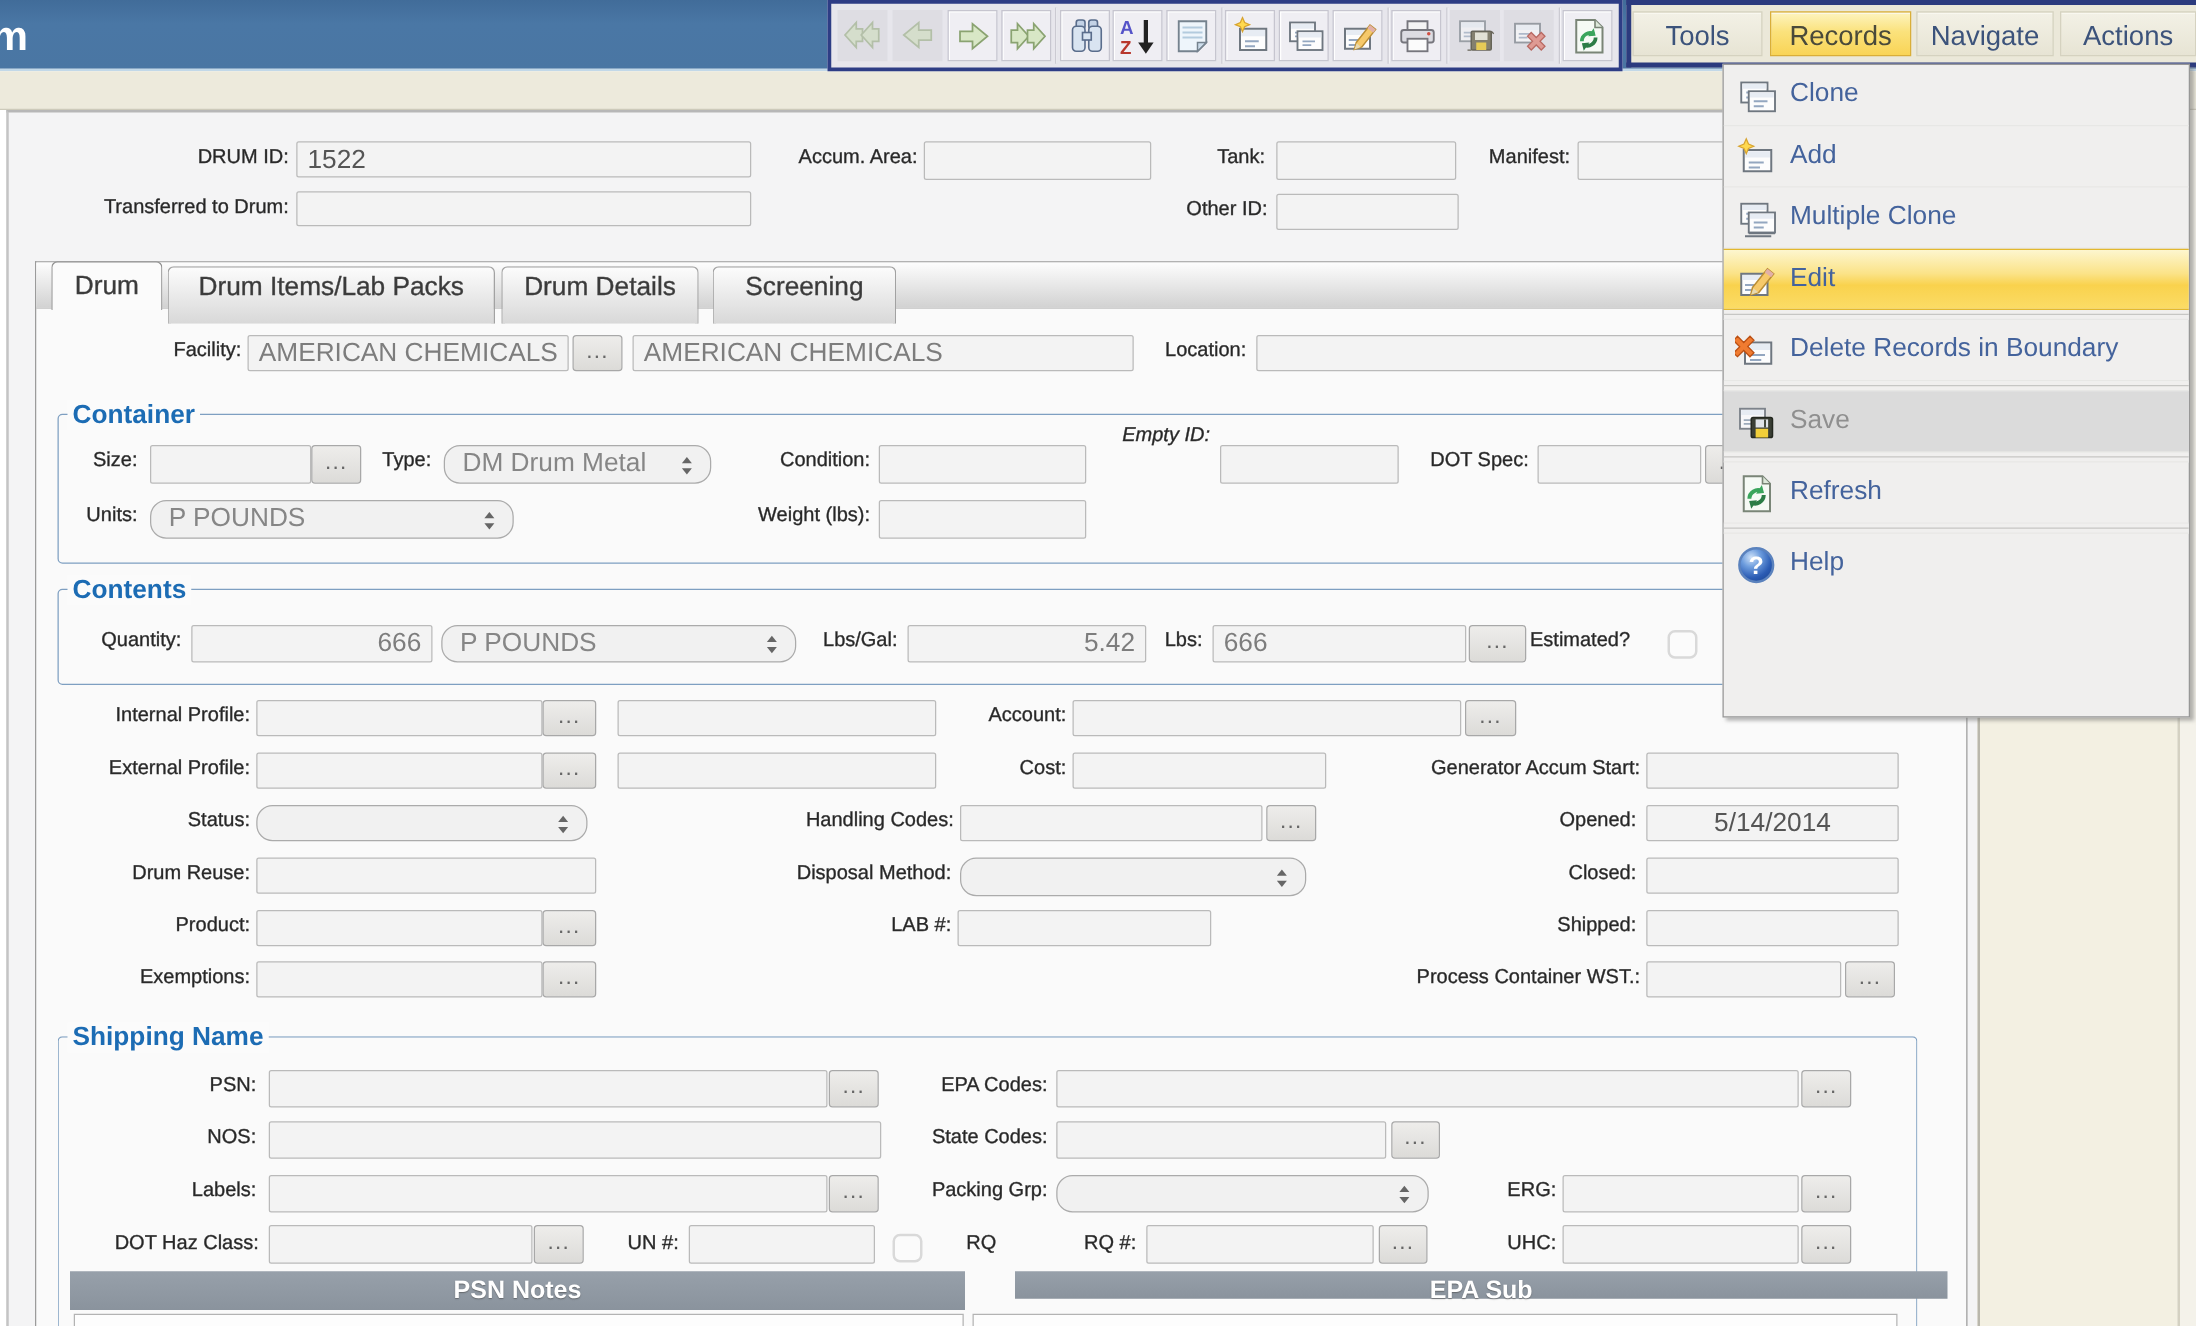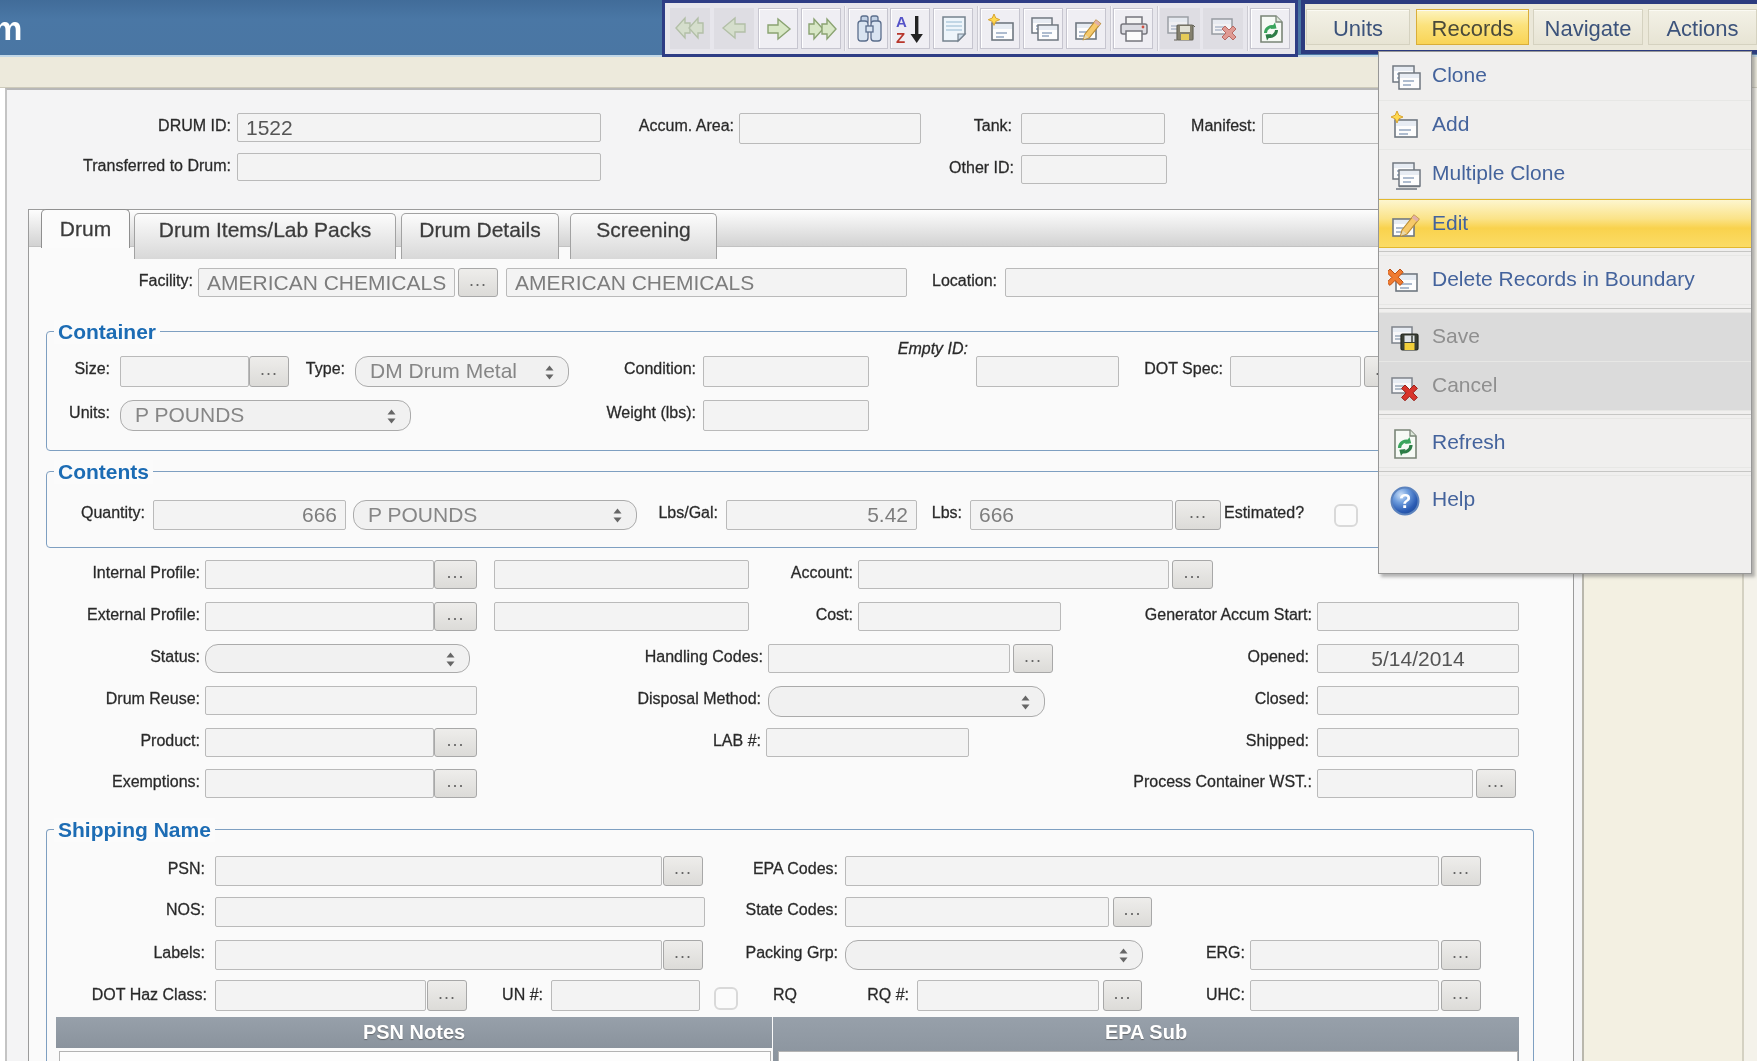--- a/index.html
+++ b/index.html
@@ -257,21 +257,21 @@
 <div class="cb" style="left:714px; top:987px;"></div>
 <div class="lbl" style="left:773px; top:986px;">RQ</div>
 <div class="lbl" style="right:848px; top:986px;">RQ #:</div>
 <div class="fld" style="left:917px; top:980px; width:182px; height:31px;"></div>
 <div class="dots" style="left:1103px; top:980px; width:39px; height:31px; line-height:24px;">...</div>
 <div class="lbl" style="right:512px; top:986px;">UHC:</div>
 <div class="fld" style="left:1250px; top:980px; width:189px; height:31px;"></div>
 <div class="dots" style="left:1441px; top:980px; width:40px; height:31px; line-height:24px;">...</div>
 
 <div class="hdr" style="left:56px; top:1017px; width:716px; height:31px;">PSN Notes</div>
-<div class="hdr" style="left:773px; top:1017px; width:746px; height:45px;">EPA Sub</div>
+<div class="hdr" style="left:812px; top:1017px; width:746px; height:22px;">EPA Sub</div>
 <div class="box" style="left:59px; top:1051px; width:712px; height:40px;"></div>
 <div class="box" style="left:778px; top:1051px; width:740px; height:40px;"></div>
 
 <div class="tbtn dis" style="left:670px;">
     <svg width="32" height="32" viewBox="0 0 32 32" opacity="0.55">
       <path d="M16 11 h-5 v-5 l-9 10 9 10 v-5 h5 z" fill="#cfe0ba" stroke="#90a878" stroke-width="1.4"></path>
       <path d="M29 11 h-5 v-5 l-9 10 9 10 v-5 h5 z" fill="#cfe0ba" stroke="#90a878" stroke-width="1.4"></path>
     </svg>
   </div>
 <div class="tbtn dis" style="left:714px;">
@@ -378,21 +378,21 @@
     <svg width="32" height="32" viewBox="0 0 32 32">
       <path d="M6 3 h15 l6 6 v20 H6 z" fill="#f6faf5" stroke="#7a8577" stroke-width="1.6"></path>
       <path d="M21 3 v6 h6" fill="#dde8da" stroke="#7a8577" stroke-width="1.3"></path>
       <path d="M10.5 20 a6.5 6.5 0 0 1 9.5-5.8" fill="none" stroke="#3aa55c" stroke-width="3"></path>
       <path d="M20 9.5 l1.5 6 -6 .5 z" fill="#3aa55c"></path>
       <path d="M21.5 17 a6.5 6.5 0 0 1 -9.5 5.8" fill="none" stroke="#2c7d46" stroke-width="3"></path>
       <path d="M12 27.5 l-1.5-6 6-.5 z" fill="#2c7d46"></path>
     </svg>
   </div>
 
-<div class="mbtn" style="left:1306px; width:104px;">Units</div>
+<div class="mbtn" style="left:1306px; width:104px;">Tools</div>
 <div class="mbtn hot" style="left:1416px; width:113px;">Records</div>
 <div class="mbtn" style="left:1533px; width:110px;">Navigate</div>
 <div class="mbtn" style="left:1648px; width:109px;">Actions</div>
 
 <div class="abs" id="menu">
   <div class="mi">
       <svg width="34" height="34" viewBox="0 0 34 34">
         <rect x="5" y="6" width="21" height="16" fill="#fdfdfd" stroke="#6f7780" stroke-width="1.5"></rect>
         <rect x="6" y="7" width="19" height="4" fill="#e7ecf3"></rect>
         <path d="M9 14 h11 M9 18 h8" stroke="#94a7c0" stroke-width="1.5"></path>
@@ -449,29 +449,20 @@
       <svg width="34" height="34" viewBox="0 0 34 34">
         <rect x="4" y="6" width="20" height="16" fill="#f7f7f9" stroke="#7d838b" stroke-width="1.5"></rect>
         <rect x="5" y="7" width="18" height="4" fill="#e7ecf3"></rect>
         <path d="M7 15 h10 M7 18 h7" stroke="#9caabb" stroke-width="1.4"></path>
         <rect x="13" y="13" width="17" height="16" rx="1.5" fill="#3a3f35" stroke="#23271f" stroke-width="1.2"></rect>
         <rect x="16.5" y="14.5" width="10" height="6.5" fill="#dfe3e8"></rect>
         <rect x="16.5" y="22" width="10" height="7" fill="#f2cf3a"></rect>
         <path d="M24 14.5 v6.5" stroke="#3a3f35" stroke-width="1.5"></path>
       </svg>
       <span>Save</span>
-    </div>
-  <div class="mi dis">
-      <svg width="34" height="34" viewBox="0 0 34 34">
-        <rect x="4" y="8" width="20" height="15" fill="#f7f7f9" stroke="#7d838b" stroke-width="1.5"></rect>
-        <rect x="5" y="9" width="18" height="4" fill="#e7ecf3"></rect>
-        <path d="M7 16 h10 M7 19 h7" stroke="#9caabb" stroke-width="1.4"></path>
-        <path d="M17 15 l4.5 4.5 4.5-4.5 3.4 3.4 -4.5 4.5 4.5 4.5 -3.4 3.4 -4.5-4.5 -4.5 4.5 -3.4-3.4 4.5-4.5 -4.5-4.5 z" fill="#d8352c" stroke="#97211a" stroke-width="1"></path>
-      </svg>
-      <span>Cancel</span>
     </div>
   <div class="msep"></div>
   <div class="mi">
       <svg width="34" height="34" viewBox="0 0 34 34">
         <path d="M7 3 h15 l6 6 v22 H7 z" fill="#f6faf5" stroke="#7a8577" stroke-width="1.6"></path>
         <path d="M22 3 v6 h6" fill="#dde8da" stroke="#7a8577" stroke-width="1.3"></path>
         <path d="M11.5 21 a7 7 0 0 1 10-6.2" fill="none" stroke="#3aa55c" stroke-width="3.2"></path>
         <path d="M21.5 10 l1.7 6.3 -6.3 .6 z" fill="#3aa55c"></path>
         <path d="M23 18 a7 7 0 0 1 -10 6.2" fill="none" stroke="#2c7d46" stroke-width="3.2"></path>
         <path d="M13 29 l-1.7-6.3 6.3-.6 z" fill="#2c7d46"></path>

